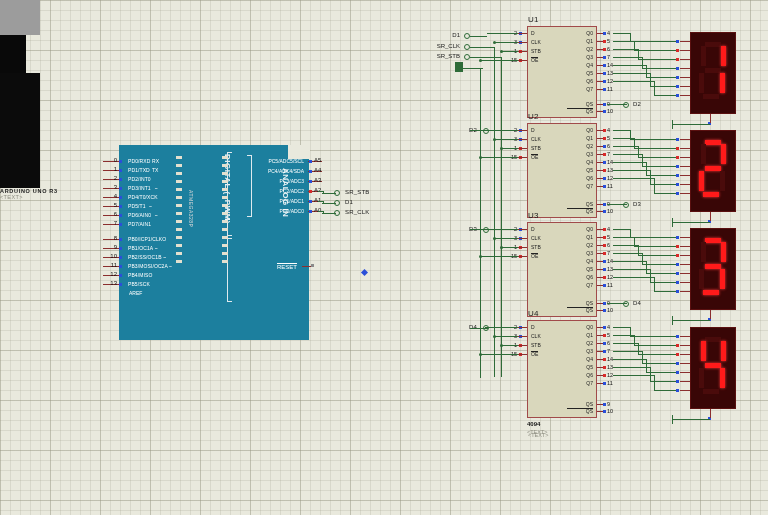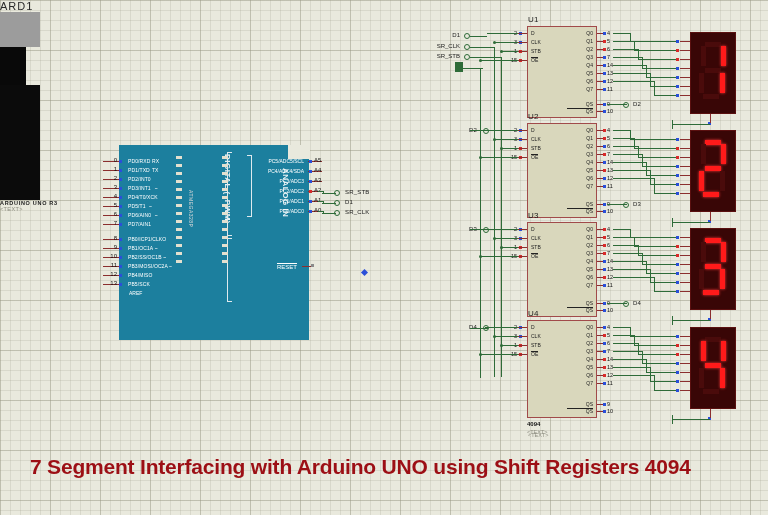--- a/index.html
+++ b/index.html
@@ -115,21 +115,20 @@
     font-family:"Liberation Sans",sans-serif;letter-spacing:-.2px;
     white-space:nowrap;
   }
   #top-text{position:absolute;left:528px;top:432px;font-size:5.5px;color:#8d8d80;}
 </style>
 </head>
 <body>
 
 <div id="canvas">
 
-  <div id="ard-label">ARD1</div>
   <div id="ard-board" class="abs"></div>
   <div id="ard-board-notch" class="abs"></div>
   <div id="usb-conn"></div>
   <div id="pwr-conn"></div>
   <div id="mcu"></div>
   <div id="mcu-text">ATMEGA328P</div>
   <div id="digital-word">DIGITAL (~PWM)</div>
   <div id="analog-word">ANALOG IN</div>
   <div id="ard-name">ARDUINO UNO R3</div>
   <div id="ard-text">&lt;TEXT&gt;</div>
@@ -779,14 +778,13 @@
       <div class="wire wv" style="left:650px;top:367px;height:14px;background:#2e6b38"></div>
       <div class="wire wh" style="left:650px;top:381px;width:26px;background:#2e6b38"></div>
       <div class="wire wh" style="left:613px;top:375px;width:41px;background:#2e6b38"></div>
       <div class="wire wv" style="left:654px;top:375px;height:15px;background:#2e6b38"></div>
       <div class="wire wh" style="left:654px;top:390px;width:22px;background:#2e6b38"></div>
       <div class="wire wh" style="left:470px;top:130px;width:18px;background:#2e6b38"></div>
       <div class="wire wh" style="left:470px;top:229px;width:18px;background:#2e6b38"></div>
       <div class="wire wh" style="left:470px;top:328px;width:18px;background:#2e6b38"></div>
     </div>
 
-  <div id="title">7 Segment Interfacing with Arduino UNO using Shift Registers 4094</div>
 </div>
 
 </body></html>

